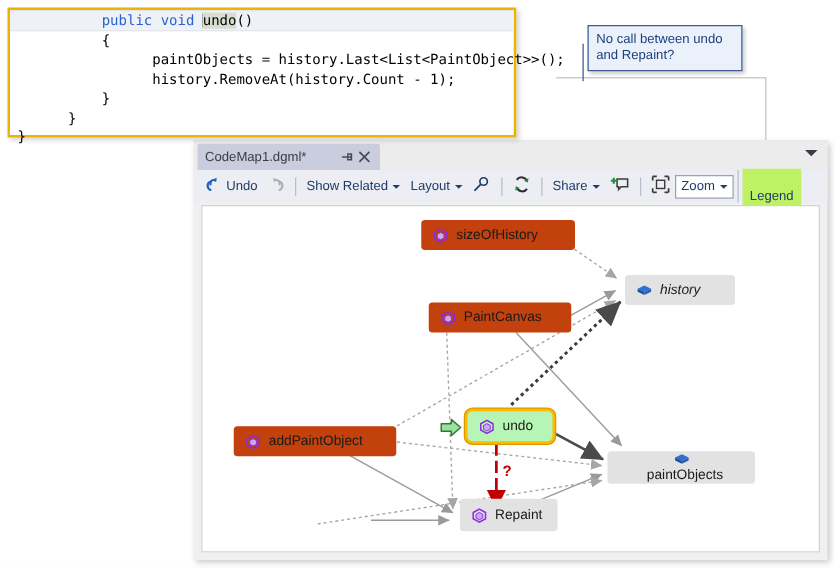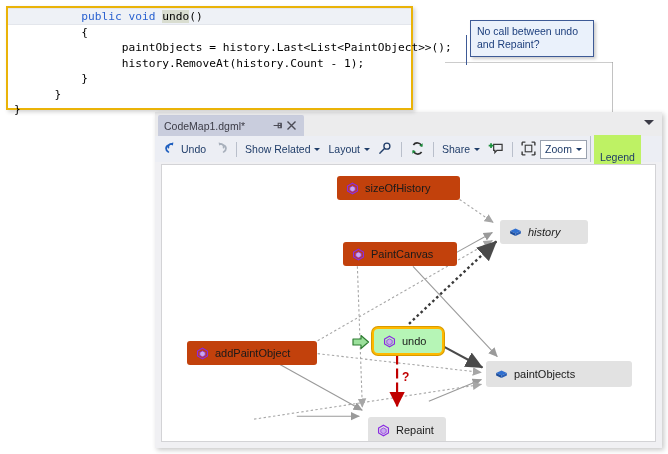--- a/index.html
+++ b/index.html
@@ -296,29 +296,29 @@
           </svg>
           <span class="lbl">undo</span>
         </div>
         <div class="node green" style="left: 25px; top: 176px; width: 130px; height: 24px;">
           <svg class="nicon" viewBox="0 0 14 14">
             <path d="M7 1.4 L12.3 4.3 V9.7 L7 12.6 L1.7 9.7 V4.3 Z" fill="none" stroke="#8a2be2" stroke-width="1.3"></path>
             <path d="M7 4.2 L9.9 5.8 V9 L7 10.6 L4.1 9 V5.8 Z" fill="#c9a8ef" stroke="#8a2be2" stroke-width="0.8"></path>
           </svg>
           <span class="lbl">addPaintObject</span>
         </div>
-        <div class="node gray" style="left: 324px; top: 196px; width: 146px; height: 26px;">
+        <div class="node gray" style="left: 324px; top: 196px; width: 118px; height: 26px; flex-direction: column;">
           <svg class="nicon" viewBox="0 0 14 14">
             <path d="M1.2 5.4 L7 2.6 L12.8 5.4 L7 8.2 Z" fill="#2f6fd0"></path>
             <path d="M1.2 5.4 v2.6 L7 10.8 V8.2 Z" fill="#1d4e9c"></path>
             <path d="M12.8 5.4 v2.6 L7 10.8 V8.2 Z" fill="#2a5fb5"></path>
           </svg>
           <span class="lbl">paintObjects</span>
         </div>
-        <div class="node gray" style="left: 206px; top: 252px; width: 78px; height: 26px;">
+        <div class="node gray" style="left: 206px; top: 234px; width: 78px; height: 26px;">
           <svg class="nicon" viewBox="0 0 14 14">
             <path d="M7 1.4 L12.3 4.3 V9.7 L7 12.6 L1.7 9.7 V4.3 Z" fill="none" stroke="#8a2be2" stroke-width="1.3"></path>
             <path d="M7 4.2 L9.9 5.8 V9 L7 10.6 L4.1 9 V5.8 Z" fill="#c9a8ef" stroke="#8a2be2" stroke-width="0.8"></path>
           </svg>
           <span class="lbl">Repaint</span>
         </div>
         <div class="node green" style="left: 62px; top: 240px; width: 72px; height: 24px; margin-top: 36px;">
           <svg class="nicon" viewBox="0 0 14 14">
             <path d="M7 1.4 L12.3 4.3 V9.7 L7 12.6 L1.7 9.7 V4.3 Z" fill="none" stroke="#8a2be2" stroke-width="1.3"></path>
             <path d="M7 4.2 L9.9 5.8 V9 L7 10.6 L4.1 9 V5.8 Z" fill="#c9a8ef" stroke="#8a2be2" stroke-width="0.8"></path>

